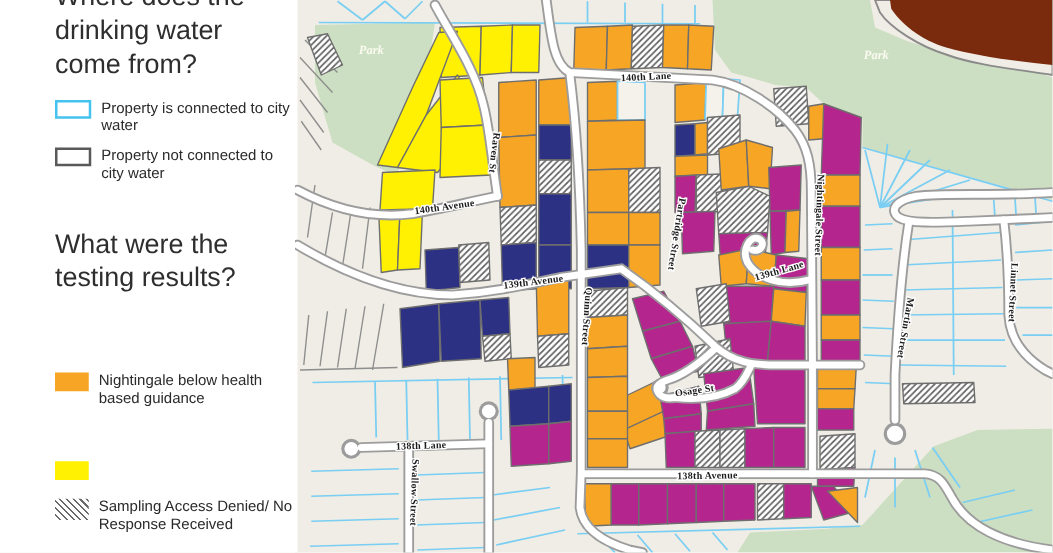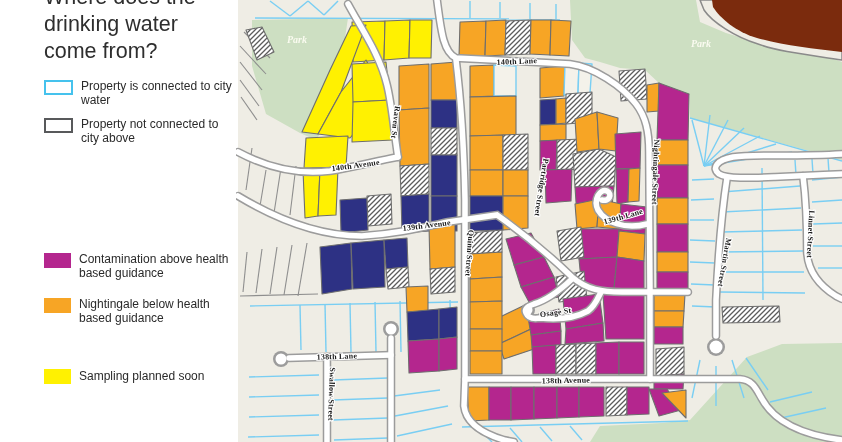--- a/index.html
+++ b/index.html
@@ -302,29 +302,29 @@
 
 <div class="panel">
   <div class="qtitle" id="q1t">Where does the drinking water come from?</div>
 
   <div class="leg-item" style="top:80px">
     <span class="sw sw-outline sw-cyan"></span>
     <span class="txt">Property is connected to city water</span>
   </div>
   <div class="leg-item" style="top:118px">
     <span class="sw sw-outline sw-gray"></span>
-    <span class="txt">Property not connected to city above</span>
-  </div>
-
-
-  <div class="leg-item" style="top:253px">
-    <span class="sw sw-fill q2sw" style="background: rgb(180, 38, 142);"></span>
-    <span class="txt">Contamination above health based guidance</span>
-  </div>
+    <span class="txt">Property not connected to city water</span>
+  </div>
+
+  <div class="qtitle" id="q2t">What were the testing results?</div>
+
   <div class="leg-item" style="top:298px">
     <span class="sw sw-fill q2sw" style="background: rgb(247, 165, 37);"></span>
     <span class="txt">Nightingale below health based guidance</span>
   </div>
   <div class="leg-item" style="top:369px;align-items:center">
     <span class="sw sw-fill q2sw" style="background: rgb(255, 241, 1);"></span>
-    <span class="txt">Sampling planned soon</span>
+  </div>
+  <div class="leg-item" style="top:399px">
+    <span class="sw sw-hatch"></span>
+    <span class="txt">Sampling Access Denied/ No Response Received</span>
   </div>
 </div>
 
 </body></html>

